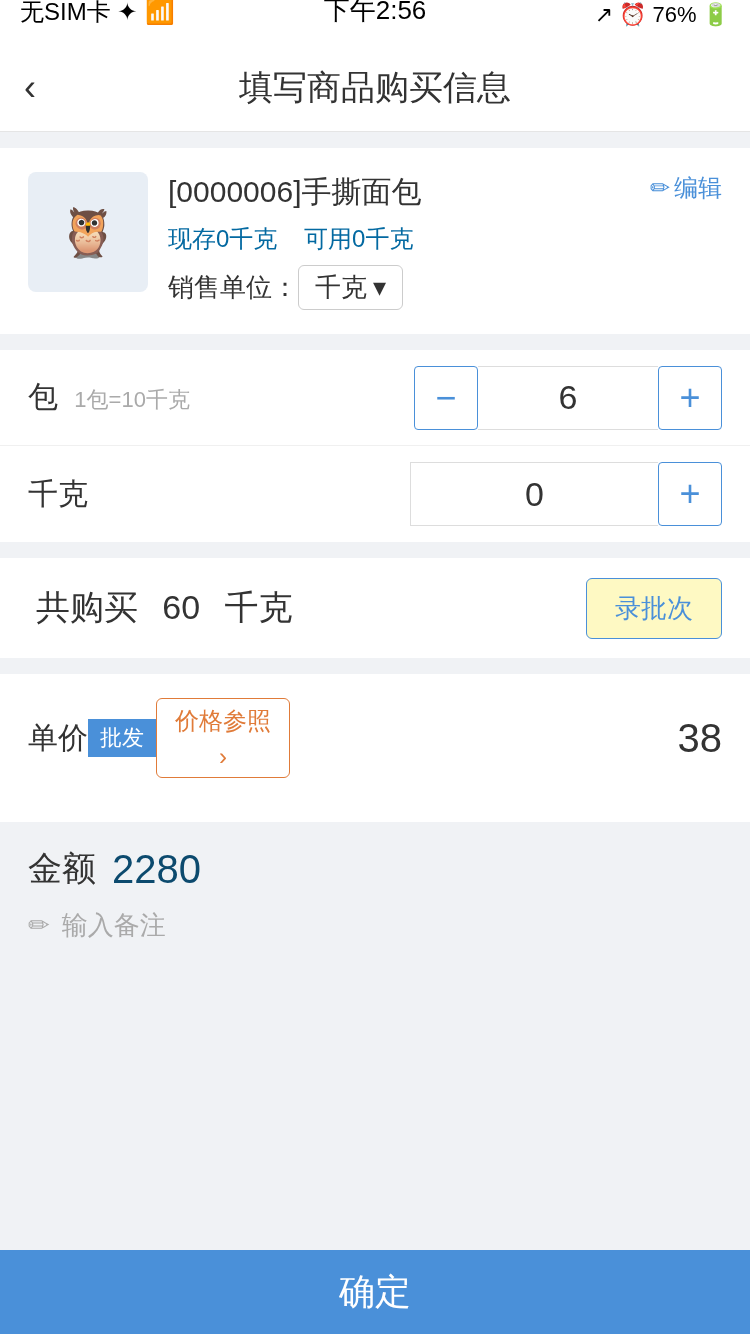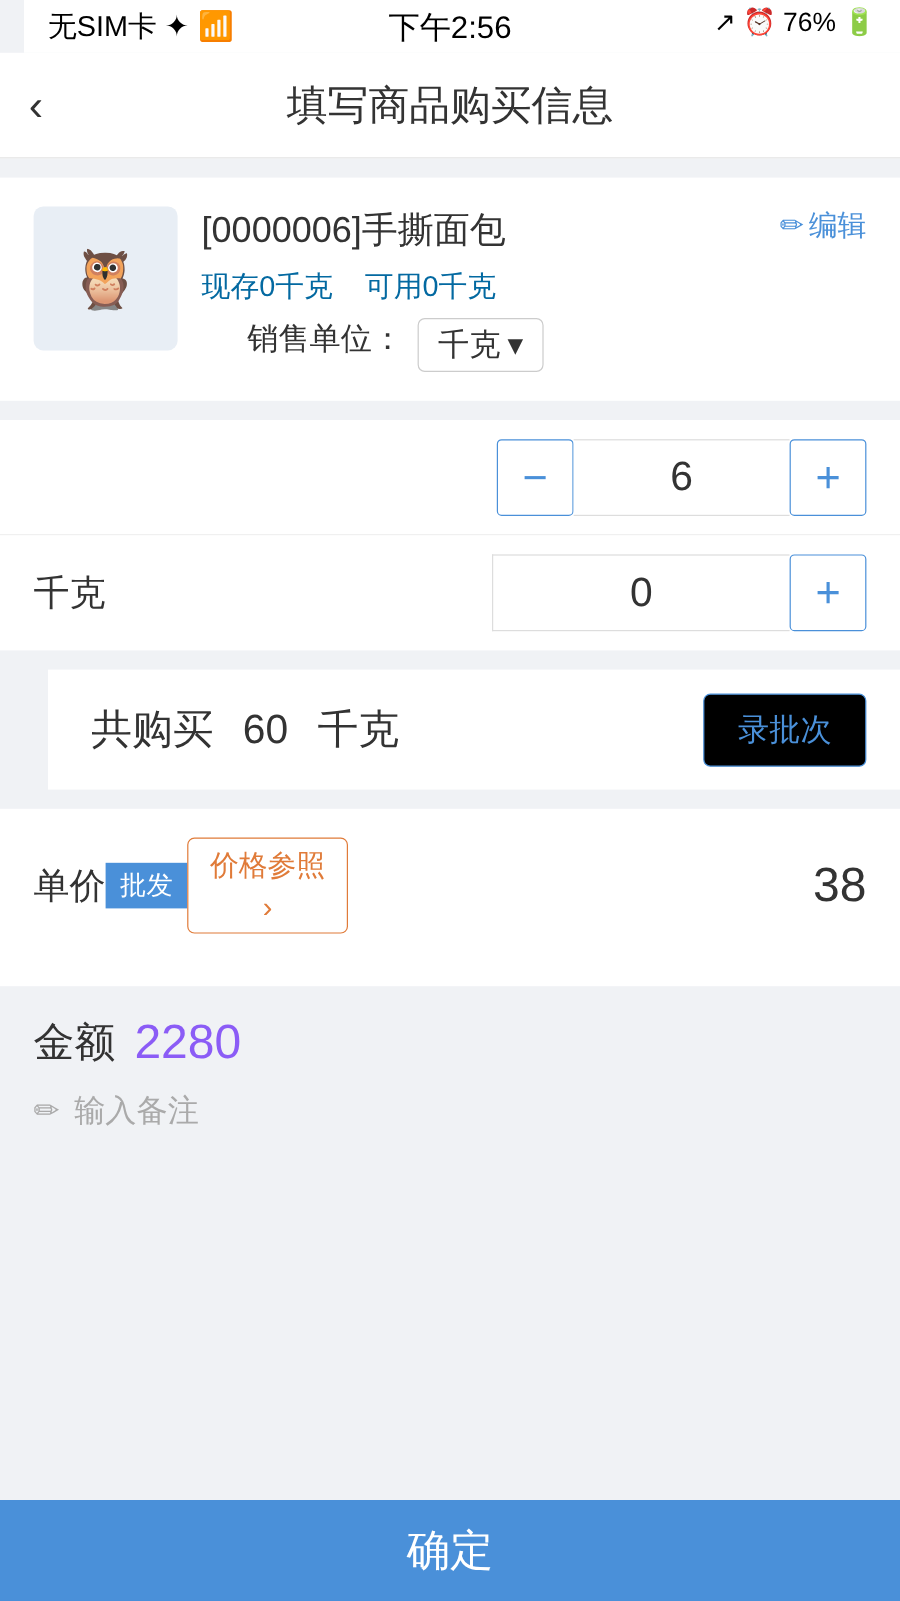--- a/index.html
+++ b/index.html
@@ -10,26 +10,25 @@
       width: 750px;
       min-height: 1334px;
       position: relative;
       font-size: 28px;
     }
     
     .status-bar {
       background: #fff;
       height: 44px;
       display: flex;
-      align-items: flex-start;
+      align-items: flex-end;
       justify-content: space-between;
-      padding: 6px 20px;
+      padding: 16px 20px;
       font-size: 24px;
       color: #000;
-      margin-left: 20px;
     }
     .status-left { display: flex; align-items: center; gap: 8px; }
     .status-center { position: absolute; left: 50%; transform: translateX(-50%); font-size: 26px; font-weight: 500; }
     .status-right { display: flex; align-items: center; gap: 6px; font-size: 22px; }
 
     
     .nav-bar {
       background: #fff;
       height: 88px;
       display: flex;
@@ -81,25 +80,23 @@
       font-weight: 500;
       margin-bottom: 10px;
     }
     .product-stock {
       font-size: 24px;
       color: #0369a1;
       margin-bottom: 10px;
     }
     .product-unit-row {
       display: flex;
-      align-items: flex-start;
-      gap: 12px;
+      align-items: center;
       font-size: 26px;
       color: #333;
-      margin-left: 38px;
     }
     .unit-selector {
       border: 1px solid #ccc;
       border-radius: 6px;
       padding: 4px 16px;
       font-size: 26px;
       color: #333;
       background: #fff;
       display: flex;
       align-items: center;
@@ -182,36 +179,35 @@
 
     
     .summary-section {
       background: #fff;
       margin-top: 16px;
       padding: 0 28px;
       height: 100px;
       display: flex;
       align-items: center;
       justify-content: space-between;
-      margin-left: 40px;
     }
     .summary-text {
       font-size: 30px;
       color: #333;
     }
     .summary-text span {
       color: #333;
       font-size: 34px;
       font-weight: 500;
       margin: 0 8px;
     }
     .batch-btn {
       border: 1px solid #4a90d9;
       color: #4a90d9;
-      background: #000000;
+      background: #fef9c3;
       border-radius: 6px;
       padding: 12px 28px;
       font-size: 26px;
       cursor: pointer;
     }
 
     
     .price-section {
       background: #fff;
       margin-top: 16px;
@@ -264,21 +260,21 @@
       align-items: flex-end;
       gap: 16px;
       margin-bottom: 16px;
     }
     .amount-label {
       font-size: 34px;
       color: #333;
     }
     .amount-value {
       font-size: 40px;
-      color: #8b5cf6;
+      color: #0c4a6e;
       font-weight: 500;
     }
     .remark-row {
       display: flex;
       align-items: center;
       gap: 12px;
       color: #aaa;
       font-size: 26px;
       padding-bottom: 20px;
     }
@@ -350,20 +346,24 @@
   </div>
   <div class="edit-btn">
     <span>✏</span>
     <span>编辑</span>
   </div>
 </div>
 
 <div class="input-section">
 
   <div class="input-row">
+    <div class="input-label">
+      <span>包</span>
+      <span class="input-hint">1包=10千克</span>
+    </div>
     <div class="input-controls">
       <div class="stepper-btn">−</div>
       <input class="stepper-input" type="text" value="6" style="">
       <div class="stepper-btn">+</div>
     </div>
   </div>
 
   <div class="input-row">
     <div class="input-label">千克</div>
     <div class="input-controls">

